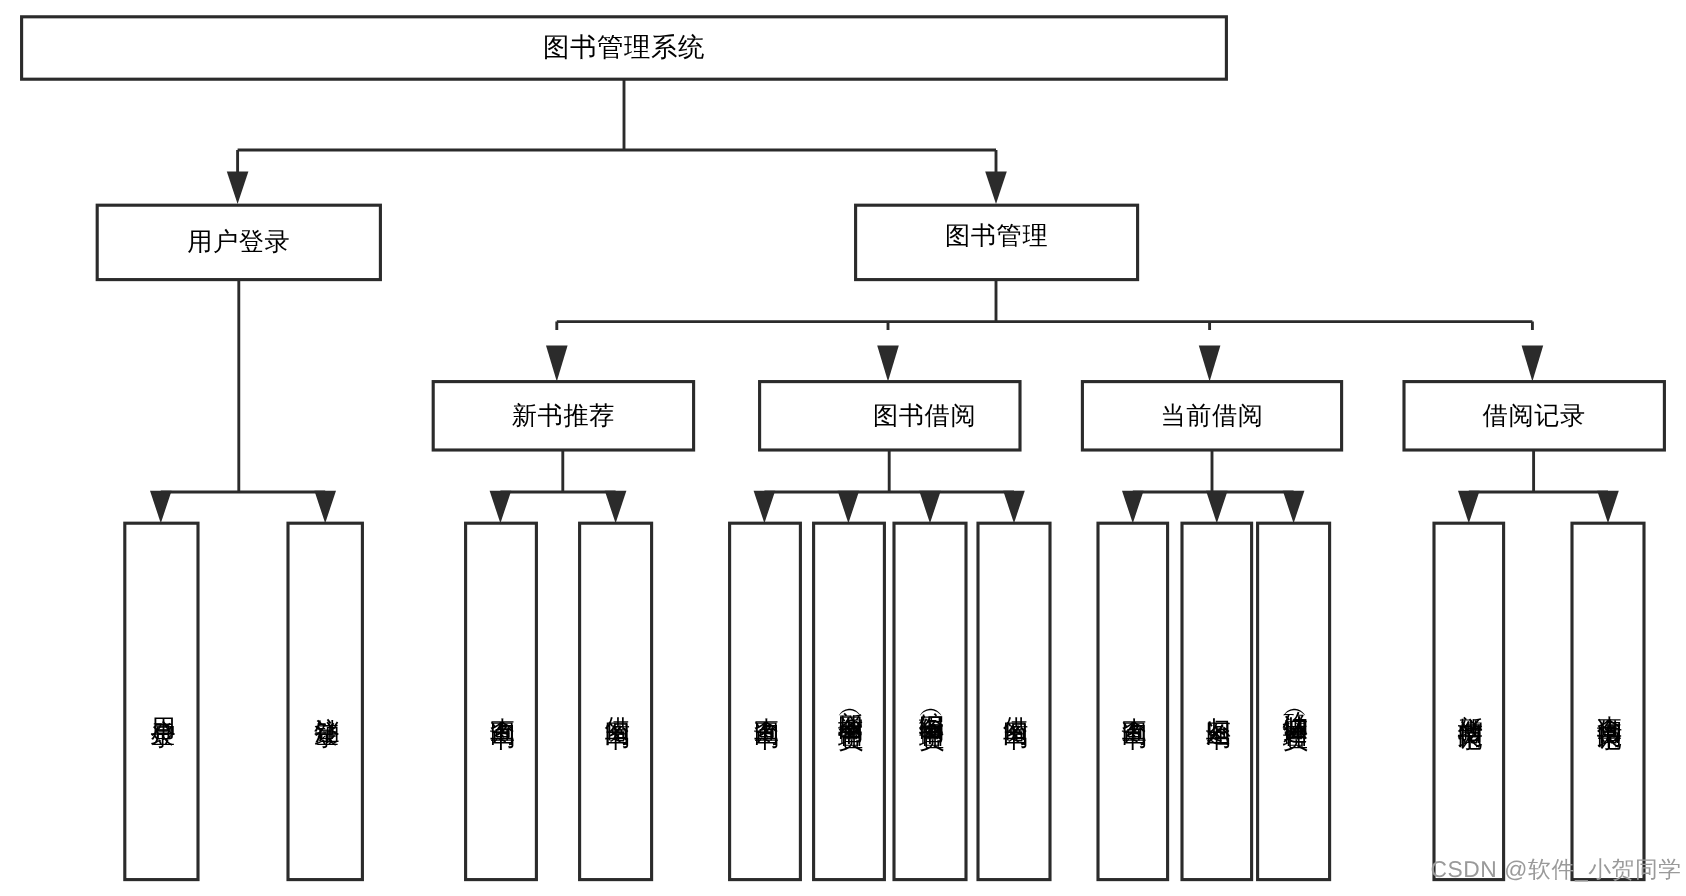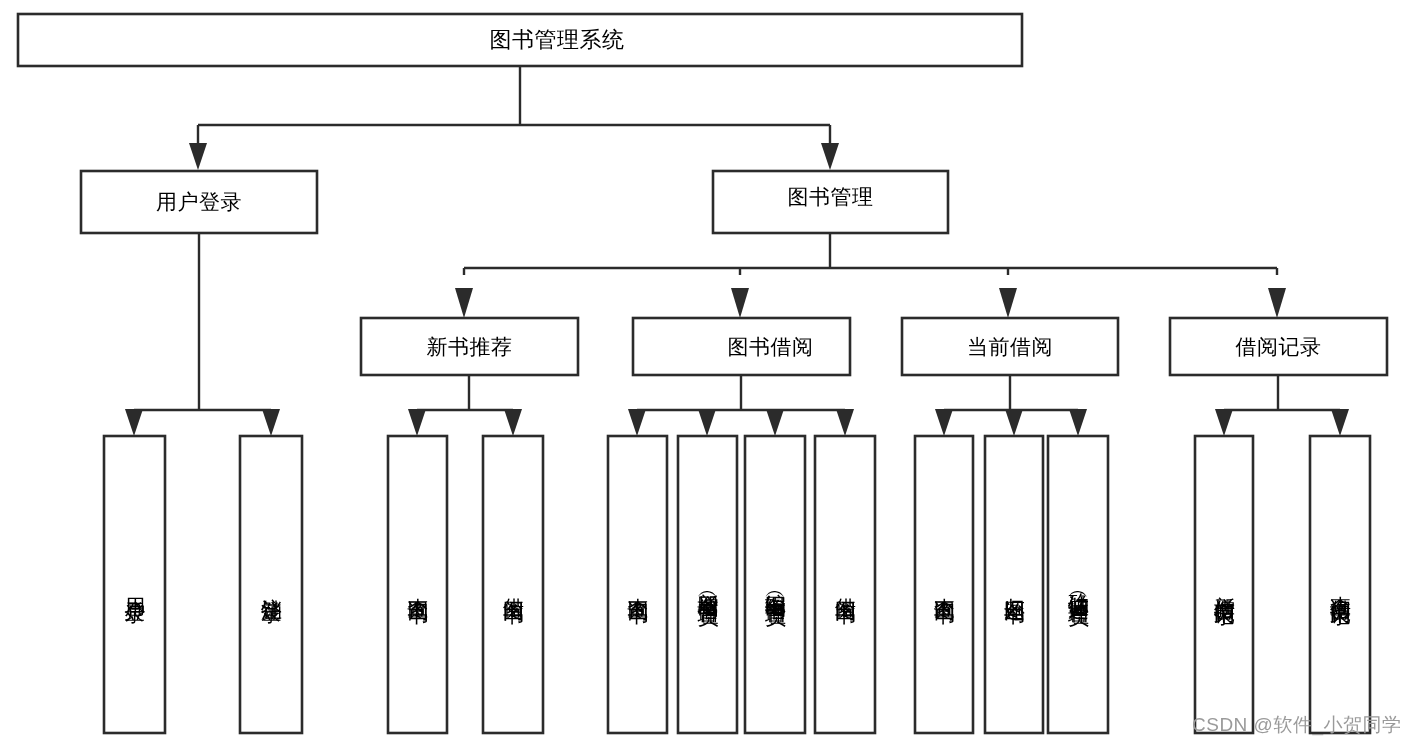--- a/index.html
+++ b/index.html
@@ -51,21 +51,20 @@
     justify-content: center;
     color: #000000;
     font-size: 21px;
     line-height: 1.1;
     letter-spacing: 0.5px;
     white-space: nowrap;
     pointer-events: none;
   }
   .node-label.root {
     font-size: 22px;
-    padding-left: 37px;
   }
   .leaf-label {
     position: absolute;
     display: flex;
     align-items: center;
     justify-content: center;
     color: #000000;
     font-size: 21px;
     line-height: 1.18;
     writing-mode: vertical-rl;

